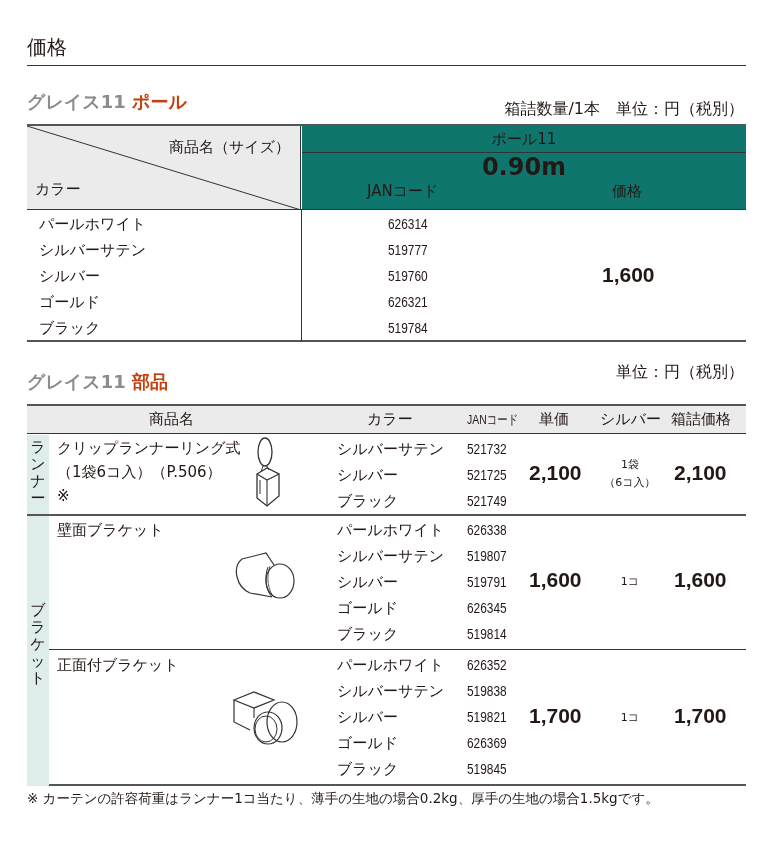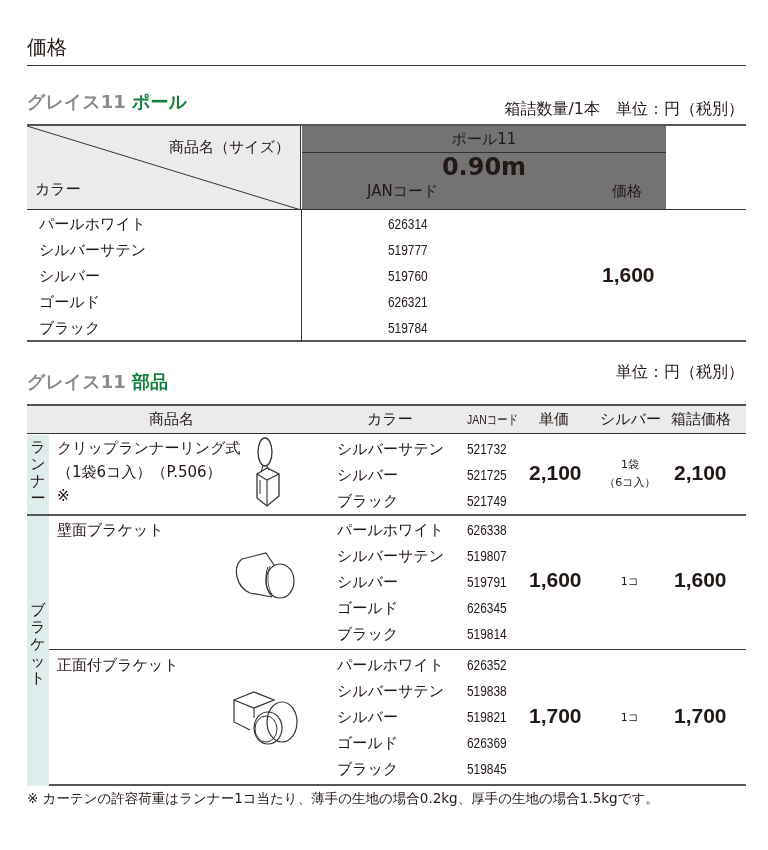--- a/index.html
+++ b/index.html
@@ -4,30 +4,30 @@
 <style>
   * { box-sizing: border-box; margin: 0; padding: 0; }
   html, body { width: 768px; height: 850px; background: #ffffff; }
   body { font-family: "DejaVu Sans", "Liberation Sans", sans-serif; color: #231815; position: relative; overflow: hidden; }
 
   .page-title { position: absolute; left: 27px; top: 34px; font-size: 20px; font-weight: normal; }
   .title-rule { position: absolute; left: 27px; top: 65px; width: 719px; height: 1px; background: #333; }
 
   .sec-title { position: absolute; left: 27px; font-size: 18px; font-weight: bold; white-space: nowrap; }
   .sec-title .brand { color: #8c8c8c; margin-top: 12px; }
-  .sec-title .kind { color: #15803d; }
+  .sec-title .kind { color: #c2410c; }
   .sec-note { position: absolute; right: 24px; font-size: 16px; white-space: nowrap; }
 
   
   .pole { position: absolute; left: 27px; top: 124px; width: 719px; height: 218px; border-top: 2px solid #555; border-bottom: 2px solid #555; }
   .pole .hdr-left { position: absolute; left: 0; top: 0; width: 274px; height: 84px; background: #ebebeb; border-right: 1px solid #333; overflow: hidden; }
   .pole .hdr-left svg { position: absolute; left: 0; top: 0; }
   .pole .hdr-name { position: absolute; right: 10px; top: 12px; font-size: 15px; }
   .pole .hdr-color { position: absolute; left: 8px; top: 54px; font-size: 15px; }
-  .pole .hdr-right { position: absolute; left: 275px; top: 0; width: 364px; height: 84px; background: #737373; }
+  .pole .hdr-right { position: absolute; left: 275px; top: 0; width: 444px; height: 84px; background: #0f766e; }
   .pole .hr-prod { position: absolute; left: 0; top: 0; width: 100%; height: 27px; border-bottom: 1px solid #333; text-align: center; font-size: 15px; line-height: 26px; }
   .pole .hr-size { position: absolute; left: 0; top: 28px; width: 100%; text-align: center; font-size: 24px; font-weight: bold; line-height: 26px; }
   .pole .hr-jan { position: absolute; left: 65px; top: 56px; font-size: 15px; }
   .pole .hr-price { position: absolute; left: 310px; top: 56px; font-size: 15px; }
   .pole .hdr-bottom-rule { position: absolute; left: 0; top: 83px; width: 100%; height: 1px; background: #333; }
   .pole .body-divider { position: absolute; left: 274px; top: 84px; width: 1px; height: 132px; background: #333; }
   .pole .row { position: absolute; left: 0; width: 100%; height: 26px; font-size: 15px; line-height: 26px; }
   .pole .row .c-color { position: absolute; left: 12px; }
   .pole .row .c-jan { position: absolute; left: 361px; font-family: "Liberation Sans", sans-serif; font-size: 14px; transform: scaleX(0.85); transform-origin: left; }
   .pole .big-price { position: absolute; left: 575px; top: 137px; font-size: 21px; font-weight: bold; font-family: "Liberation Sans", sans-serif; }

